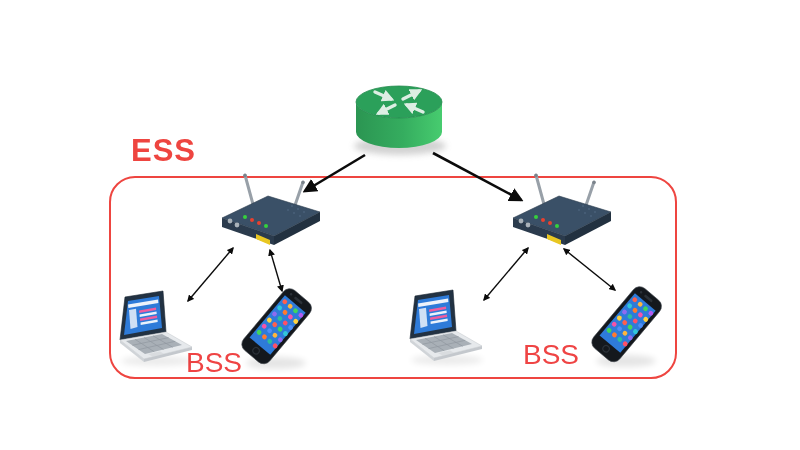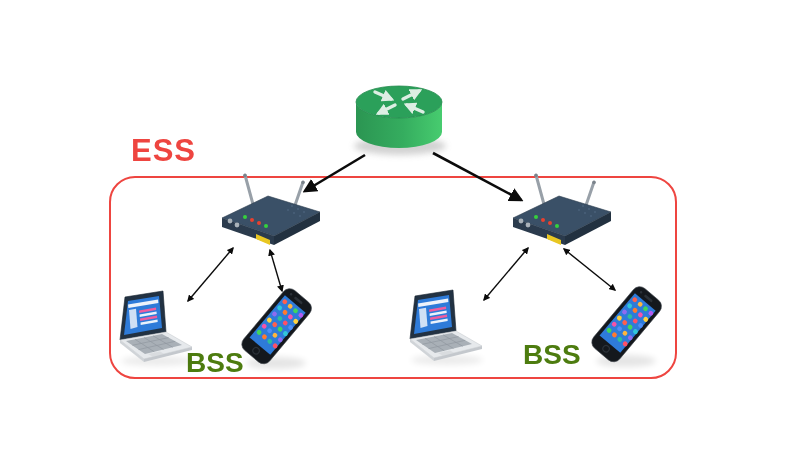--- a/index.html
+++ b/index.html
@@ -22,22 +22,22 @@
     left:131px;top:135px;
     font-size:31px;
     font-weight:bold;
     color:#ee4540;
     letter-spacing:1px;
     line-height:1;
   }
   .bss-label{
     position:absolute;
     font-size:28px;
-    font-weight:bold;
-    color:#4d7c0f;
+    font-weight:normal;
+    color:#ef4444;
     line-height:1;
   }
   .bss-left{left:186px;top:349px;}
   .bss-right{left:523px;top:341px;}
   svg.diagram{position:absolute;left:0;top:0;}
 </style>
 </head>
 <body>
 
 <div class="canvas">

